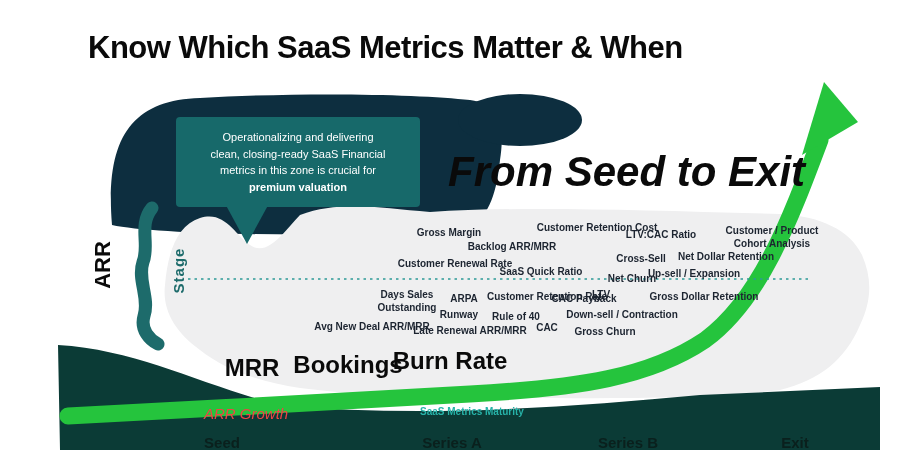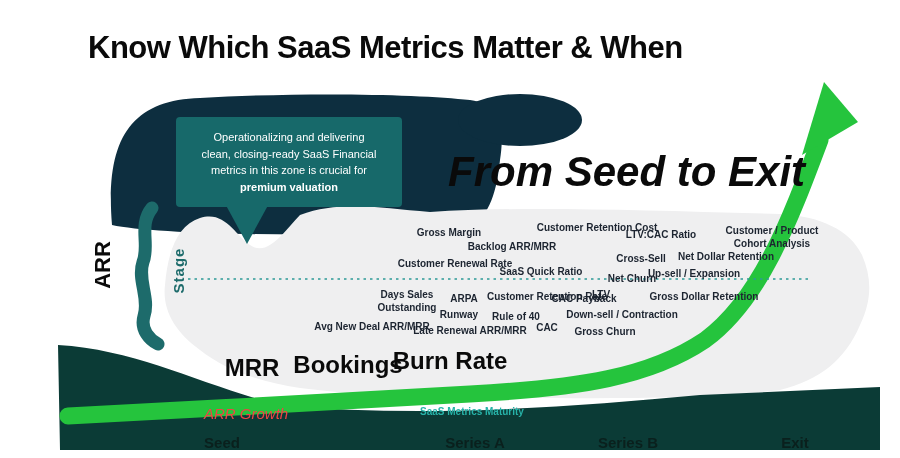--- a/index.html
+++ b/index.html
@@ -6,21 +6,21 @@
     --navy:#0d2e3f; --callout:#17696a; --teal:#1d6b6b; --teal-light:#2e9a96;
     --cloud:#efeff0; --green:#25c43d; --band:#0b3b36; --ink:#0a0a0a;
   }
   html,body{margin:0;padding:0;background:#fff;}
   .canvas{position:relative;width:900px;height:458px;background:#fff;overflow:hidden;
           font-family:"Liberation Sans", sans-serif;}
   .layer{position:absolute;left:0;top:0;}
   .abs{position:absolute;}
   .title-line1{left:88px;top:30px;font-size:31px;font-weight:900;color:var(--ink);letter-spacing:-0.5px;white-space:nowrap;}
   .title-line2{left:448px;top:148px;font-size:42px;font-weight:900;font-style:italic;color:var(--ink);white-space:nowrap;}
-  .callout-box{left:176px;top:117px;width:182px;padding:12px 22px;background:var(--callout);
+  .callout-box{left:176px;top:117px;width:182px;padding:12px 31px;background:var(--callout);
                color:#ffffff;font-size:11px;line-height:1.5;text-align:center;border-radius:4px;}
   .callout-box b{font-weight:800;}
   .rot{transform:rotate(-90deg);transform-origin:center center;text-align:center;}
   .yaxis-arr{left:58px;top:252px;width:90px;font-size:22px;font-weight:900;color:var(--ink);}
   .yaxis-stage{left:146px;top:262px;width:64px;font-size:15px;font-weight:800;color:var(--teal);letter-spacing:1px;}
   .metric{position:absolute;transform:translate(-50%,-50%);font-size:10px;font-weight:600;
           color:#1c2430;white-space:nowrap;text-align:center;line-height:1.25;}
   .metric.wrap{white-space:normal;}
   .early{position:absolute;transform:translate(-50%,-50%);font-size:24px;font-weight:900;
          color:var(--ink);white-space:nowrap;}
@@ -94,18 +94,18 @@
       <span class="early" style="left: 252px; top: 368px;">MRR</span>
       <span class="early" style="left: 348px; top: 365px;">Bookings</span>
       <span class="early" style="left: 450px; top: 361px;">Burn Rate</span>
     </div>
 
   <div class="abs legend-arr">ARR Growth</div>
   <div class="abs legend-maturity">SaaS Metrics Maturity</div>
 
   <div class="layer" id="stage-layer" style="width:900px;height:458px;">
       <span class="stage-label" style="left: 222px; top: 434px;">Seed</span>
-      <span class="stage-label" style="left: 475px; top: 434px;">Series A</span>
+      <span class="stage-label" style="left: 452px; top: 434px;">Series A</span>
       <span class="stage-label" style="left: 628px; top: 434px;">Series B</span>
       <span class="stage-label" style="left: 795px; top: 434px;">Exit</span>
     </div>
 
 </div>
 
 </body></html>

